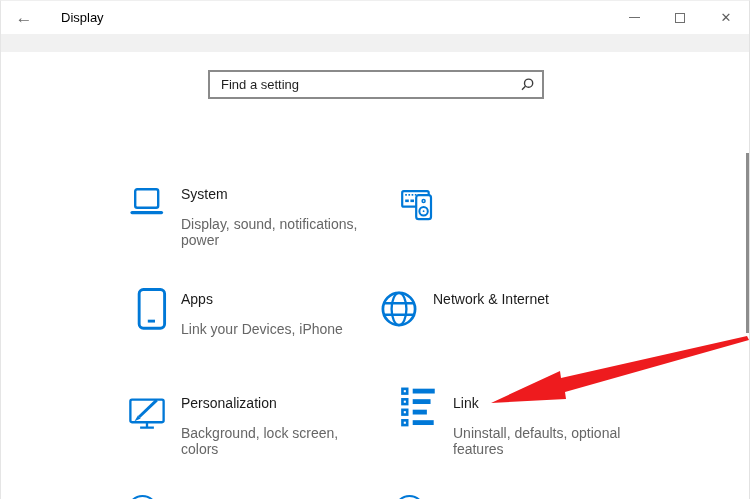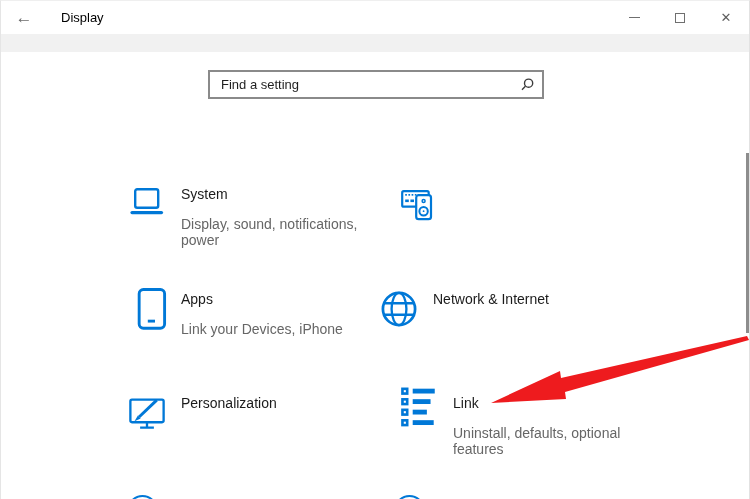--- a/index.html
+++ b/index.html
@@ -129,20 +129,21 @@
 
 <div class="tile" style="left:128px; top:391px;">
   <svg class="tile-icon" viewBox="0 0 34 34" width="34" height="34">
     <rect x="1.3" y="4.3" width="31.4" height="21.4" rx="1.5" fill="none" stroke="currentColor" stroke-width="2.2"></rect>
     <path d="M17 25.7 v4.3 M10.5 30.8 h13" stroke="currentColor" stroke-width="2.2" fill="none"></path>
     <path d="M9.5 20.8 L26.2 4.8" stroke="currentColor" stroke-width="2.8" fill="none"></path>
     <polygon points="5.2,24.8 11,22.2 8.4,19.4" fill="currentColor"></polygon>
   </svg>
   <div class="tile-text">
     <div class="tile-title">Personalization</div>
+    <div class="tile-sub">Background, lock screen, colors</div>
   </div>
 </div>
 
 <div class="tile" style="left:400px; top:391px;">
   <svg class="tile-icon" style="top:-5px;" viewBox="0 0 34 40" width="34" height="40">
     <g fill="currentColor">
       <rect x="0" y="0.5" width="7" height="7"></rect>
         <rect x="11" y="1.6" width="21" height="4.6"></rect>
       <rect x="0" y="10.5" width="7" height="7"></rect>
         <rect x="11" y="11.6" width="17" height="4.6"></rect>

